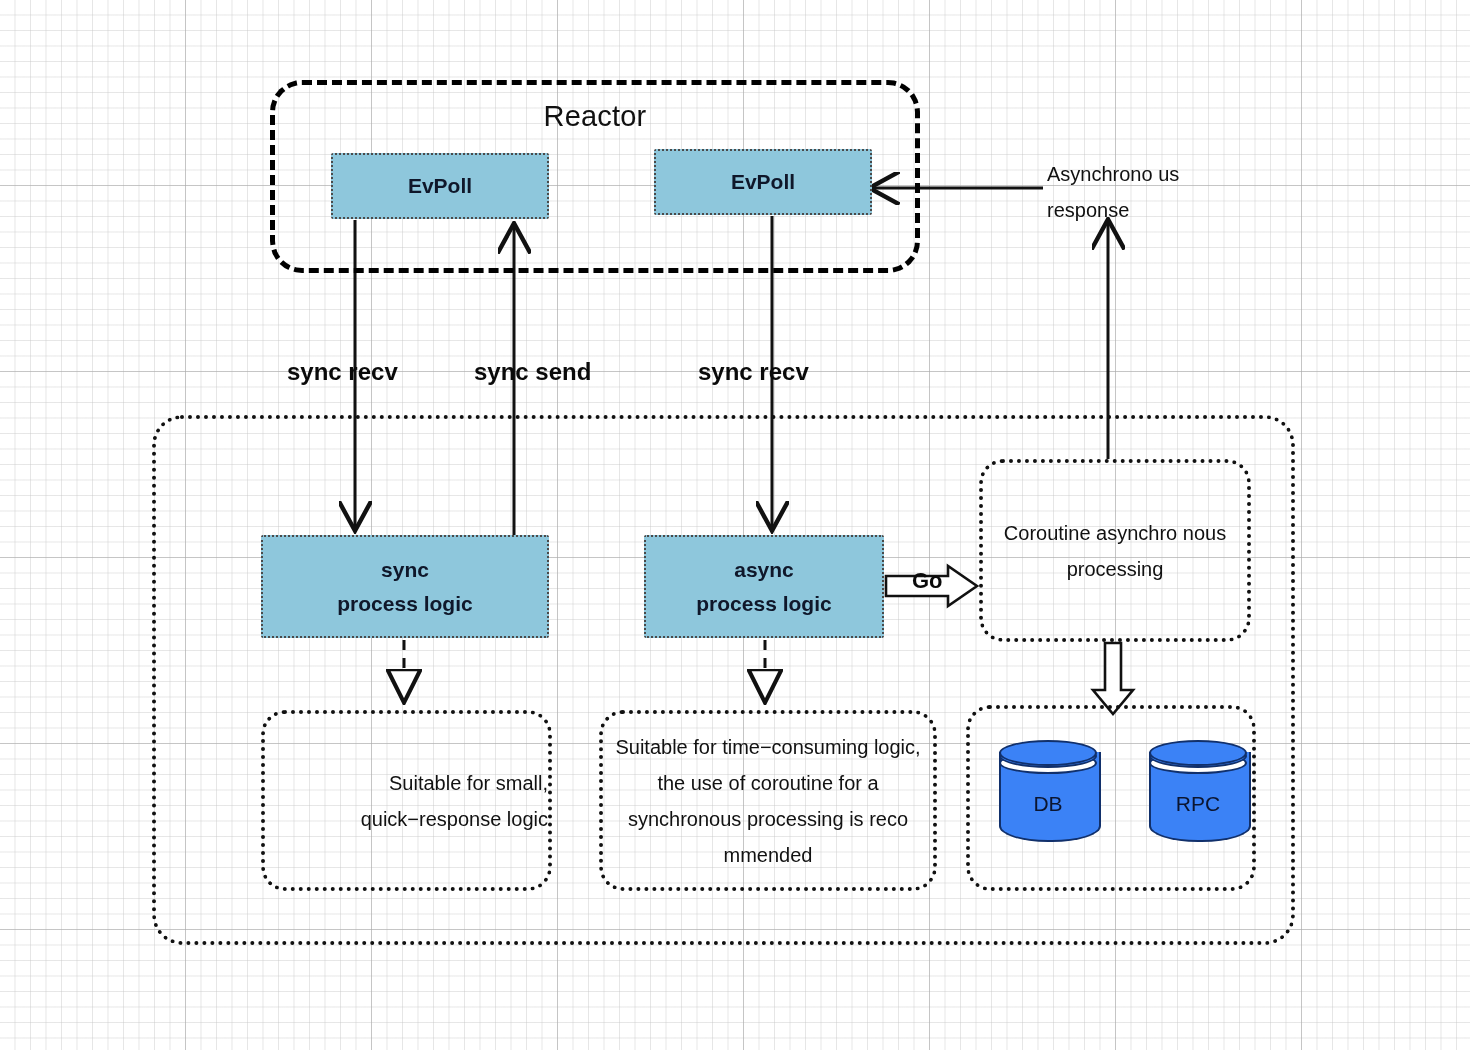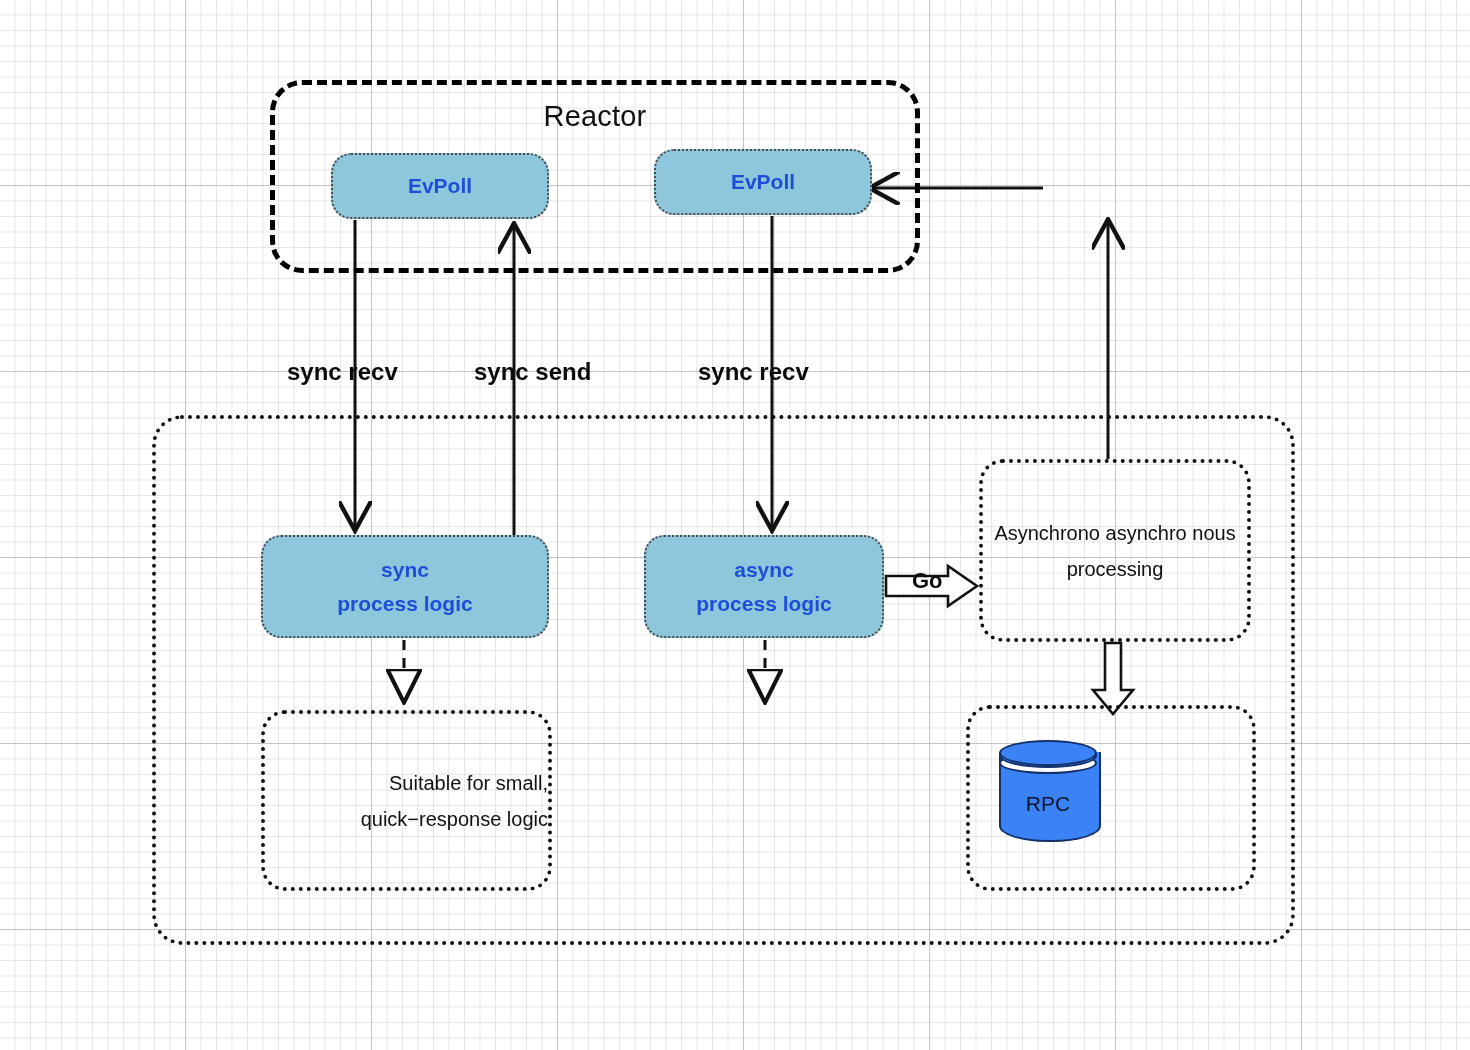--- a/index.html
+++ b/index.html
@@ -38,24 +38,24 @@
   }
   .reactor-title{
     position:absolute;left:270px;top:100px;width:650px;
     text-align:center;font-size:29px;color:#111;letter-spacing:.2px;
   }
 
   
   .bluebox{
     background:#8ec7dc;
     border:2px dotted #4a4a4a;
-    border-radius:20px;
+    border-radius:2px;
     display:flex;align-items:center;justify-content:center;
     flex-direction:column;
-    color:#1d4ed8;
+    color:#0f172a;
   }
   .evpoll-1{left:331px;top:153px;width:218px;height:66px;font-size:21px;font-weight:700;}
   .evpoll-2{left:654px;top:149px;width:218px;height:66px;font-size:21px;font-weight:700;}
 
   .sync-logic{left:261px;top:535px;width:288px;height:103px;font-size:21px;font-weight:700;}
   .async-logic{left:644px;top:535px;width:240px;height:103px;font-size:21px;font-weight:700;}
   .bluebox .l1{margin-bottom:10px;}
 
   
   .outer-box{
@@ -168,49 +168,60 @@
   <div class="node reactor-box"></div>
   <div class="reactor-title">Reactor</div>
 
   <div class="node bluebox evpoll-1">
     <span>EvPoll</span>
   </div>
   <div class="node bluebox evpoll-2">
     <span>EvPoll</span>
   </div>
 
+  <div class="async-resp">Asynchrono us response</div>
 
   <div class="edge-label lbl-sync-recv-1">sync recv</div>
   <div class="edge-label lbl-sync-send">sync send</div>
   <div class="edge-label lbl-sync-recv-2">sync recv</div>
   <div class="edge-label lbl-go">Go</div>
 
   <div class="node outer-box"></div>
 
   <div class="node bluebox sync-logic">
     <span class="l1">sync</span>
     <span>process logic</span>
   </div>
   <div class="node bluebox async-logic">
     <span class="l1">async</span>
     <span>process logic</span>
   </div>
 
   <div class="node dotbox coroutine-box">
-    <span>Asynchrono asynchro nous processing</span>
+    <span>Coroutine asynchro nous processing</span>
   </div>
 
   <div class="node dotbox desc-sync">
     <span>Suitable for small, quick−response logic</span>
+  </div>
+  <div class="node dotbox desc-async">
+    <span>Suitable for time−consuming logic, the use of coroutine for a synchronous processing is reco mmended</span>
   </div>
 
   <div class="node dotbox store-box"></div>
   <div class="cyl-wrap">
     <div class="cyl">
       <div class="body"></div>
       <div class="ring"></div>
       <div class="cap"></div>
       <div class="top"></div>
+      <div class="lbl">DB</div>
+    </div>
+    <div class="cyl">
+      <div class="body"></div>
+      <div class="ring"></div>
+      <div class="cap"></div>
+      <div class="top"></div>
       <div class="lbl">RPC</div>
     </div>
   </div>
 
 </div>
 
 </body></html>

